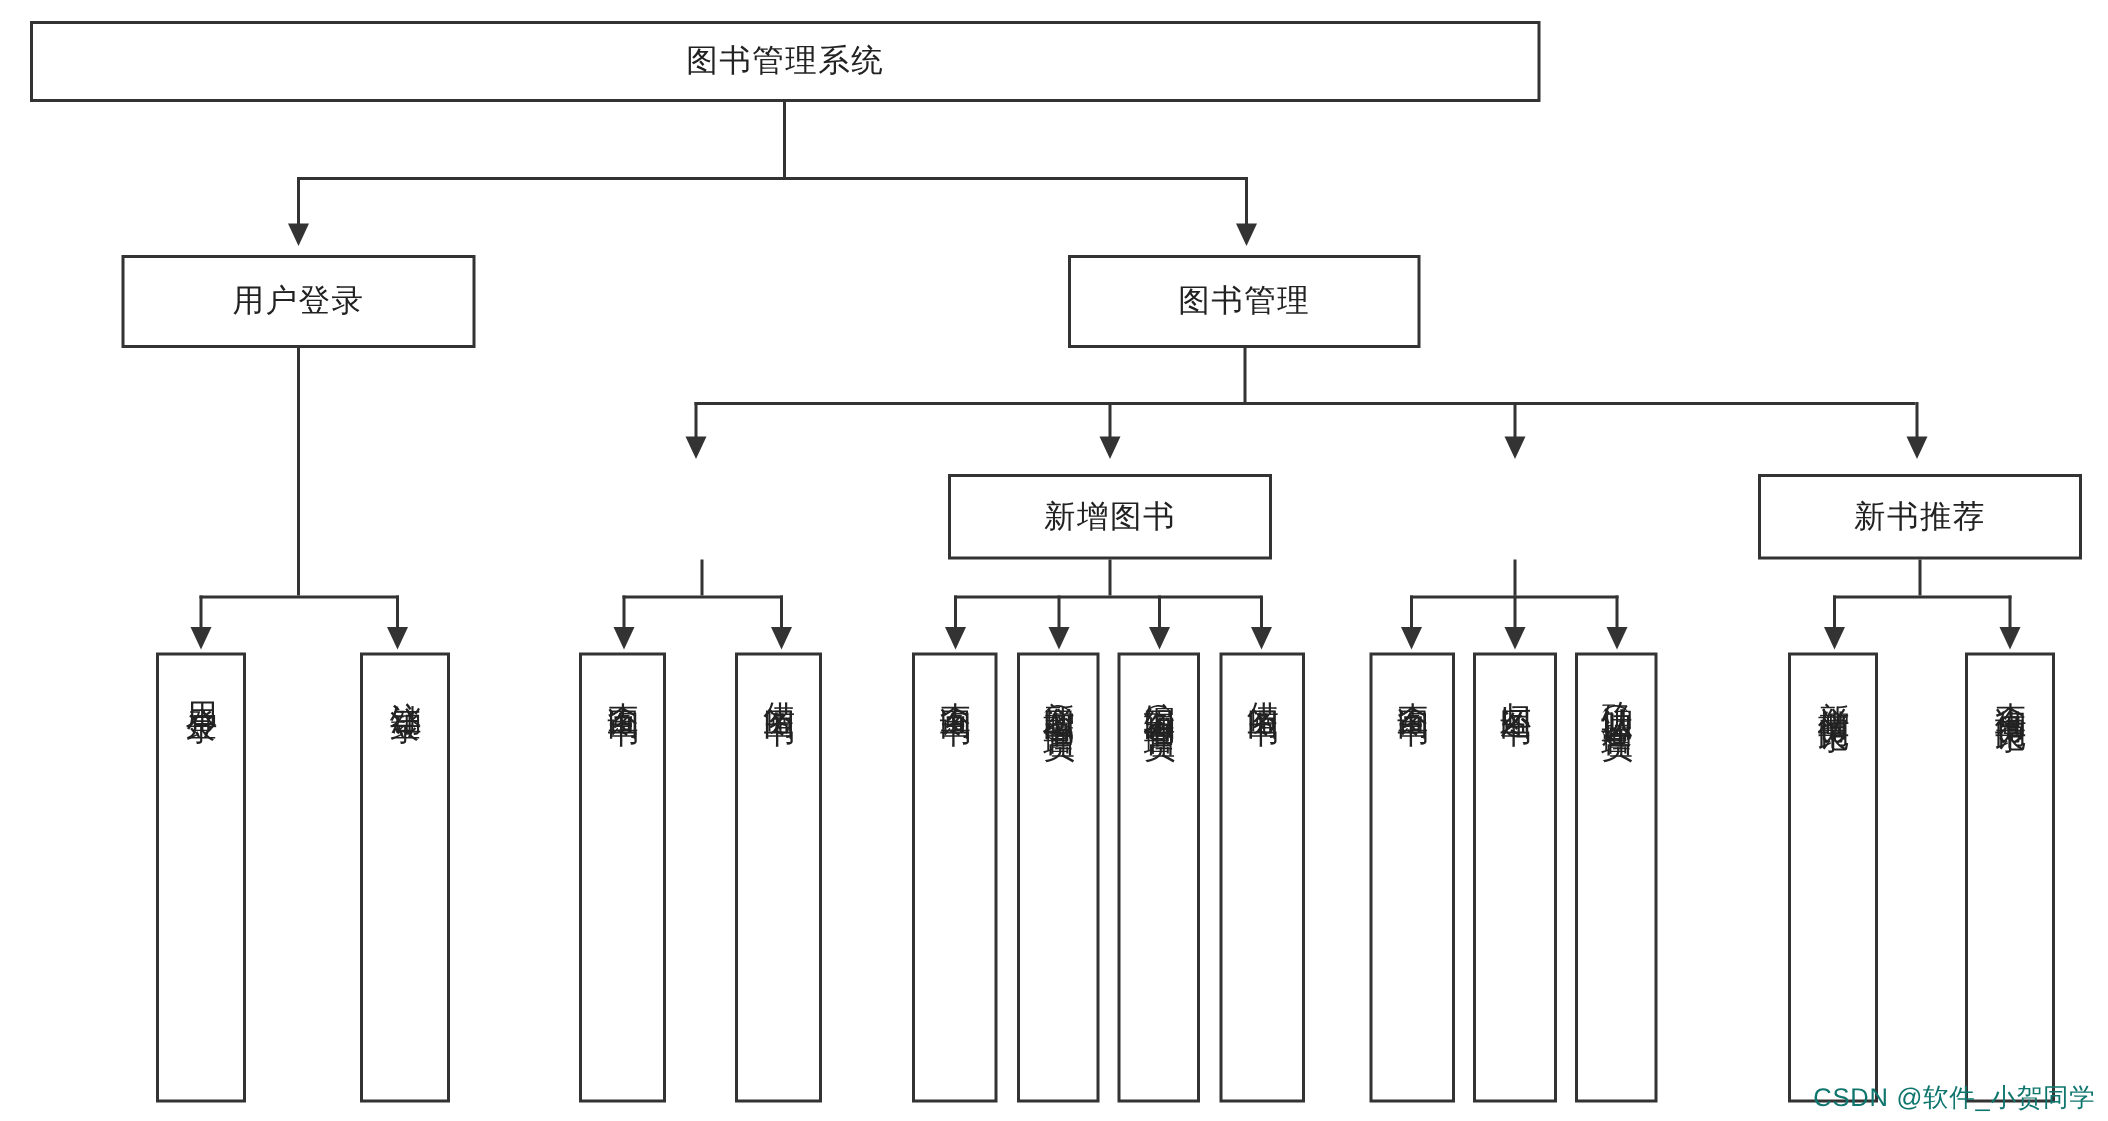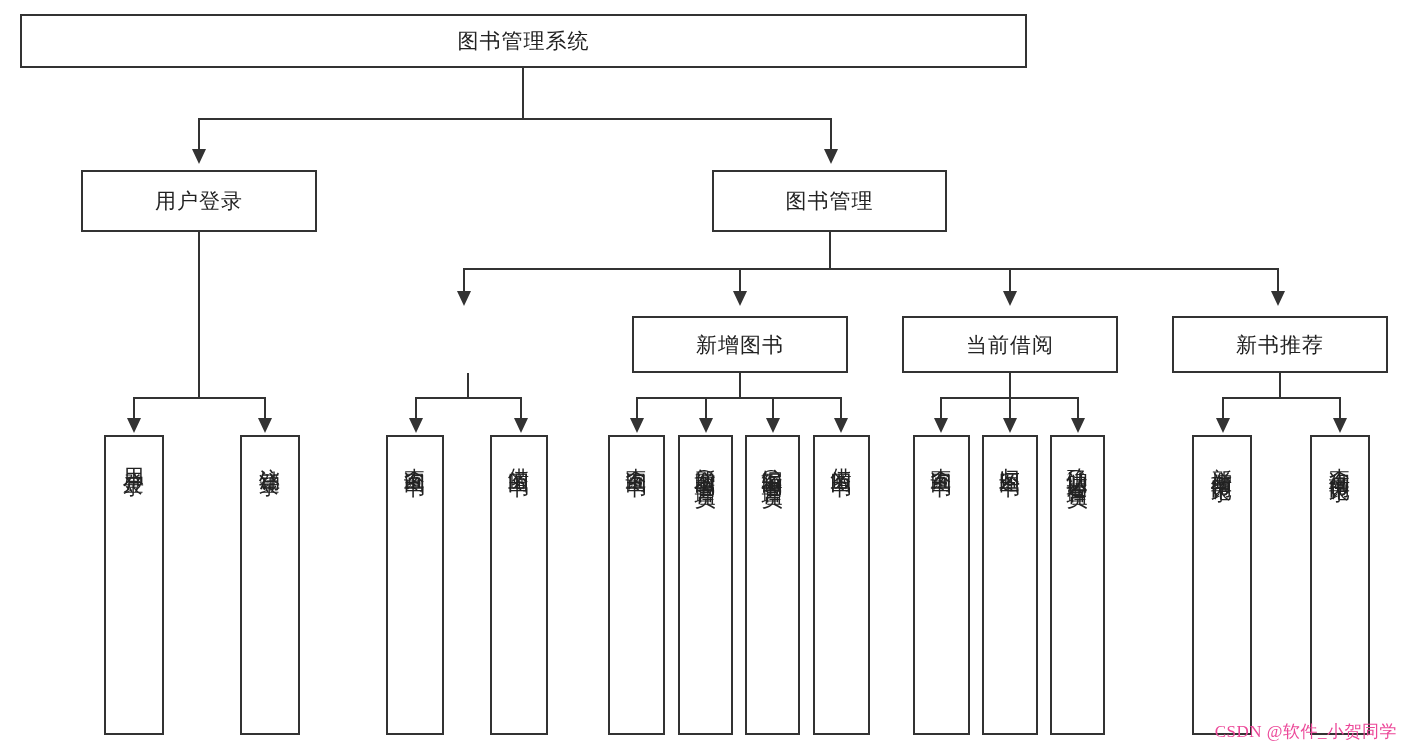--- a/index.html
+++ b/index.html
@@ -67,24 +67,23 @@
     border-left: 7px solid transparent;
     border-right: 7px solid transparent;
     border-top: 15px solid #333333;
   }
   
   #watermark {
     position: absolute;
     right: 8px;
     bottom: 4px;
     font-size: 17px;
-    color: #ec4899;
+    color: #0f766e;
     white-space: nowrap;
     letter-spacing: 0.5px;
-    font-family: Liberation Serif, serif;
   }
 </style>
 </head>
 <body>
 
 <div id="canvas">
 
   <div class="node root" style="left:20px; top:14px; width:1007px; height:54px;">
     <span class="label-h">图书管理系统</span>
   </div>
@@ -120,23 +119,20 @@
   <div class="vline" style="left:739px; top:268px; width:2px; height:25px;"></div>
   <div class="arrow" style="left:733px; top:291px;"></div>
   <div class="vline" style="left:1009px; top:268px; width:2px; height:25px;"></div>
   <div class="arrow" style="left:1003px; top:291px;"></div>
   <div class="vline" style="left:1277px; top:268px; width:2px; height:25px;"></div>
   <div class="arrow" style="left:1271px; top:291px;"></div>
 
   <div class="node" style="left:632px; top:316px; width:216px; height:57px;">
     <span class="label-h">新增图书</span>
   </div>
-  <div class="node" style="left:902px; top:316px; width:216px; height:57px;">
-    <span class="label-h">当前借阅</span>
-  </div>
   <div class="node" style="left:1172px; top:316px; width:216px; height:57px;">
     <span class="label-h">新书推荐</span>
   </div>
 
   <div class="vline" style="left:467px; top:373px; width:2px; height:24px;"></div>
   <div class="hline" style="left:415px; top:397px; width:107px; height:2px;"></div>
   <div class="vline" style="left:415px; top:397px; width:2px; height:23px;"></div>
   <div class="arrow" style="left:409px; top:418px;"></div>
   <div class="vline" style="left:520px; top:397px; width:2px; height:23px;"></div>
   <div class="arrow" style="left:514px; top:418px;"></div>

